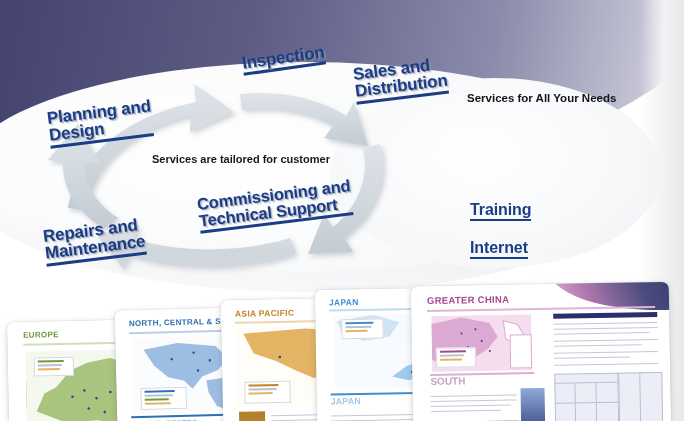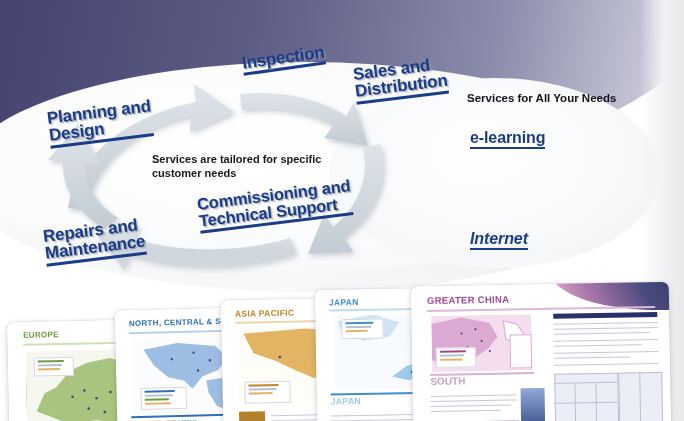--- a/index.html
+++ b/index.html
@@ -181,28 +181,27 @@
     <span class="n">Commissioning and</span>
     <span class="u">Technical Support</span>
   </div>
 
   <div class="lbl lbl-sq" style="left:42px;top:228px;font-size:17px;transform:rotate(-7deg);">
     <span class="n">Repairs and</span>
     <span class="u">Maintenance</span>
   </div>
 
   <div class="note" style="left:152px;top:152px;">
-    <div>Services are tailored for specific</div>
-    <div>customer needs</div>
+    <div>Services are tailored for customer</div>
   </div>
 
   <div class="needs-title" style="left:467px;top:92px;">Services for All Your Needs</div>
 
-  <div class="needs-item" style="left:470px;top:129px;">e-learning</div>
-  <div class="needs-item" style="left:470px;top:230px;font-style:italic;">Internet</div>
+  <div class="needs-item" style="left:470px;top:201px;">Training</div>
+  <div class="needs-item" style="left:470px;top:239px;">Internet</div>
 
   <div class="panel" style="left:8px;top:320px;width:205px;height:108px;transform:rotate(-1.2deg);">
     <div class="p-title" style="left:16px;top:9px;font-size:8px;color:#6f9a3f;">EUROPE</div>
     <div class="p-rule" style="left:16px;top:22px;width:176px;background:#cfe0b6;"></div>
     <div class="p-map" style="left:18px;top:30px;width:160px;height:78px;background:
            radial-gradient(ellipse at 45% 55%, #a9c47e 0%, #a9c47e 62%, #f3f7ee 63%);"></div>
     <svg style="position:absolute;left:18px;top:30px;" width="160" height="78" viewBox="0 0 160 78">
       <rect width="160" height="78" fill="#f4f8ef"></rect>
       <path d="M10,60 L18,42 L30,36 L44,20 L62,12 L84,8 L104,14 L122,10 L142,18 L152,34 L148,56 L130,70 L100,74 L70,70 L40,72 Z" fill="#a9c47e"></path>
       <g fill="#2f4a7a">

